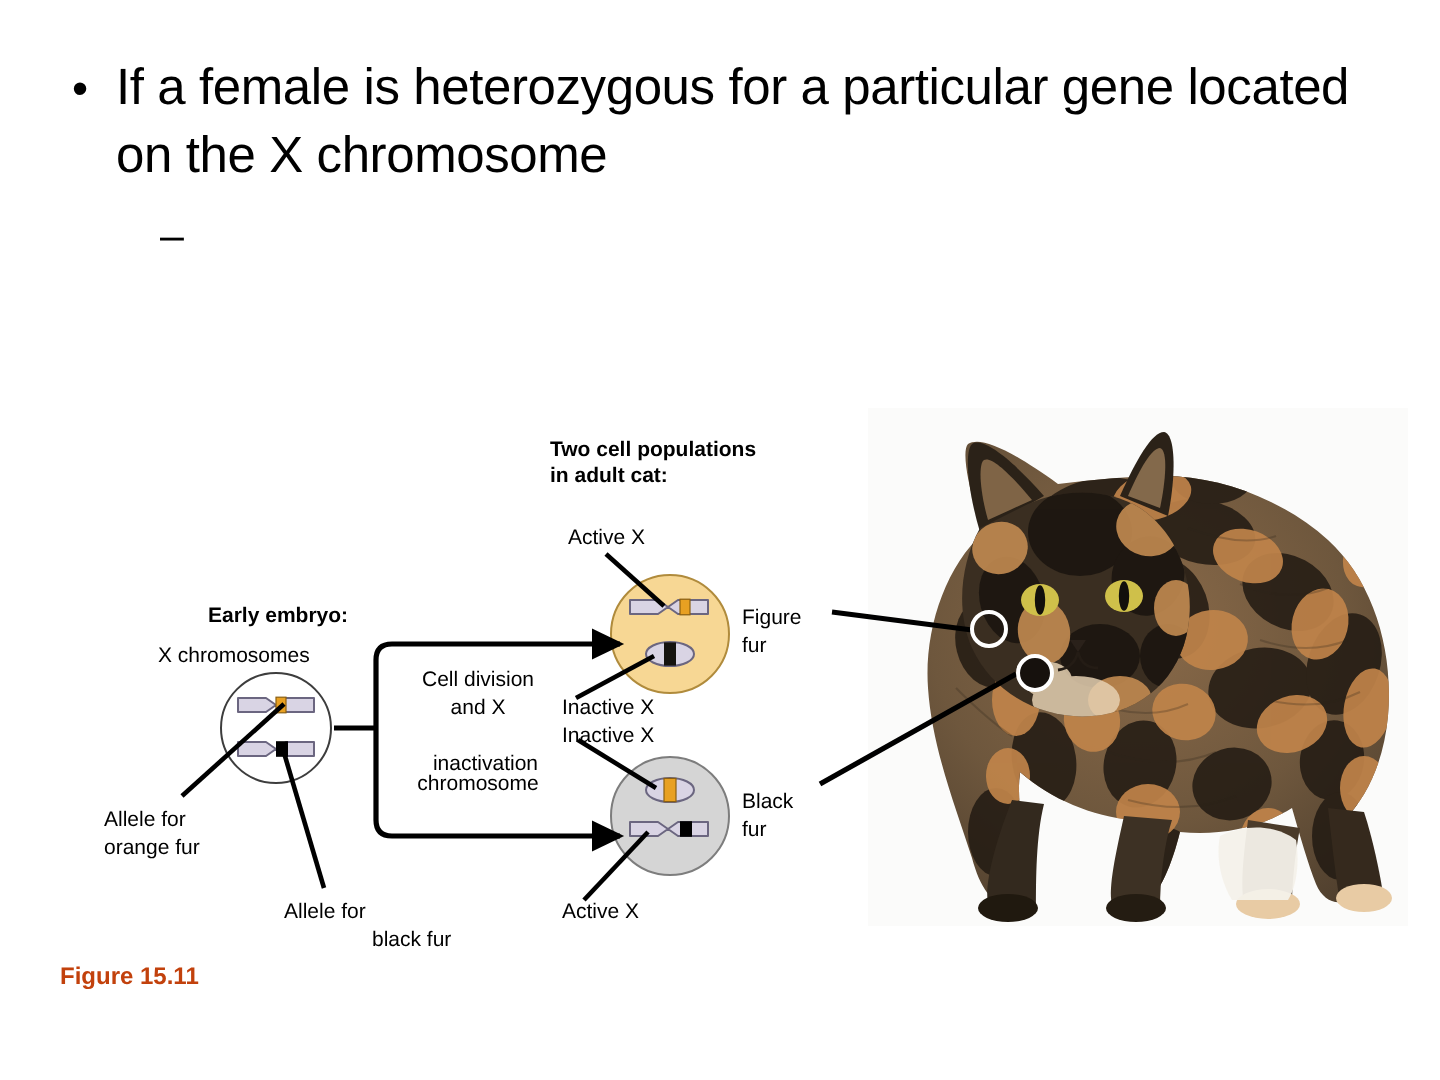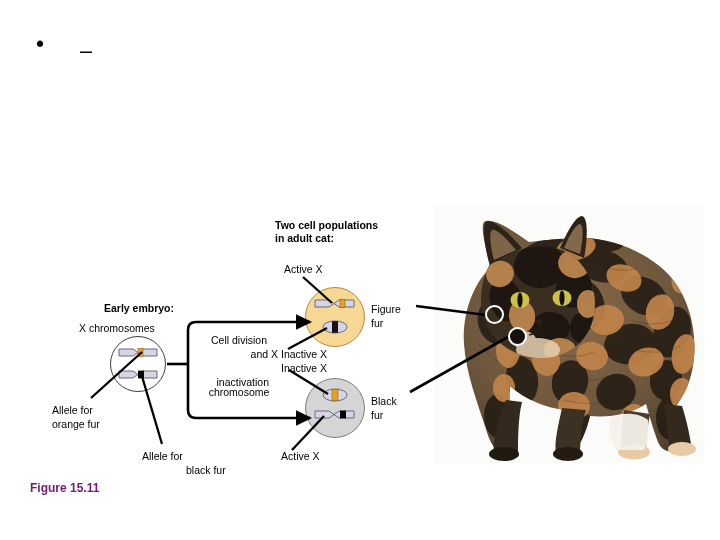--- a/index.html
+++ b/index.html
@@ -65,21 +65,21 @@
   }
   .fig-label.bold { font-weight: bold; }
   .fig-label.center { text-align: center; }
 
   .fig-caption {
     position: absolute;
     left: 30px;
     top: 481px;
     font-size: 12px;
     font-weight: bold;
-    color: #701a75;
+    color: #c2410c;
   }
 
   
   .cell {
     position: absolute;
     border-radius: 50%;
     border: 1.4px solid #6d6d6d;
     box-sizing: border-box;
   }
   .cell.embryo { background: #ffffff; border-color: #3d3d3d; }
@@ -121,20 +121,21 @@
   .marker-ring.filled { background: #16110d; }
 </style>
 </head>
 <body>
 
 <div id="slide">
 
   <div class="bullets">
     <div class="bullet-l1">
       <span class="dot">•</span>
+      <span>If a female is heterozygous for a particular gene located on the X chromosome</span>
     </div>
     <div class="bullet-l2">
       <span class="dash">–</span>
     </div>
   </div>
 
   <div class="cat-photo">
     <svg width="270" height="259" viewBox="0 0 270 259" xmlns="http://www.w3.org/2000/svg">
       <defs>
         <radialGradient id="bodyg" cx="50%" cy="42%" r="70%">
@@ -358,21 +359,21 @@
 
   <div class="fig-label bold" style="left:275px; top:219px;">Two cell populations</div>
   <div class="fig-label bold" style="left:275px; top:232px;">in adult cat:</div>
 
   <div class="fig-label" style="left:284px; top:263px;">Active X</div>
 
   <div class="fig-label bold" style="left:88px; top:302px;padding-left:16px;">Early embryo:</div>
   <div class="fig-label" style="left:79px; top:322px;">X chromosomes</div>
 
   <div class="fig-label center" style="left:200px; top:334px; width:78px;">Cell division</div>
-  <div class="fig-label center" style="left:200px; top:348px; width:78px;text-align:right;">and X</div>
+  <div class="fig-label center" style="left:200px; top:348px; width:78px;">and X</div>
   <div class="fig-label center" style="left:200px; top:362px; width:78px;margin-top:24px;">chromosome</div>
   <div class="fig-label center" style="left:191px; top:376px; width:78px;text-align:right;">inactivation</div>
 
   <div class="fig-label" style="left:281px; top:348px;">Inactive X</div>
   <div class="fig-label" style="left:281px; top:362px;">Inactive X</div>
 
   <div class="fig-label" style="left:371px; top:303px;">Figure</div>
   <div class="fig-label" style="left:371px; top:317px;">fur</div>
 
   <div class="fig-label" style="left:371px; top:395px;">Black</div>

